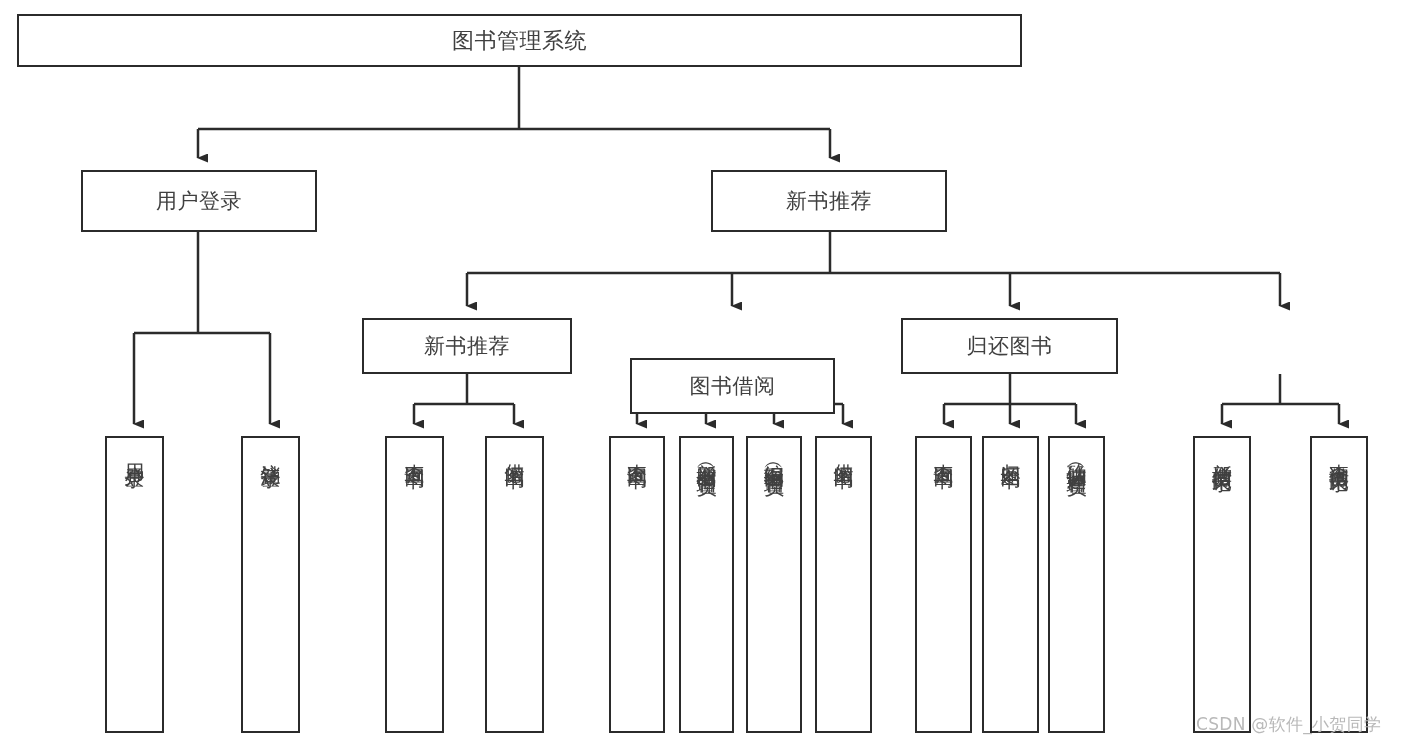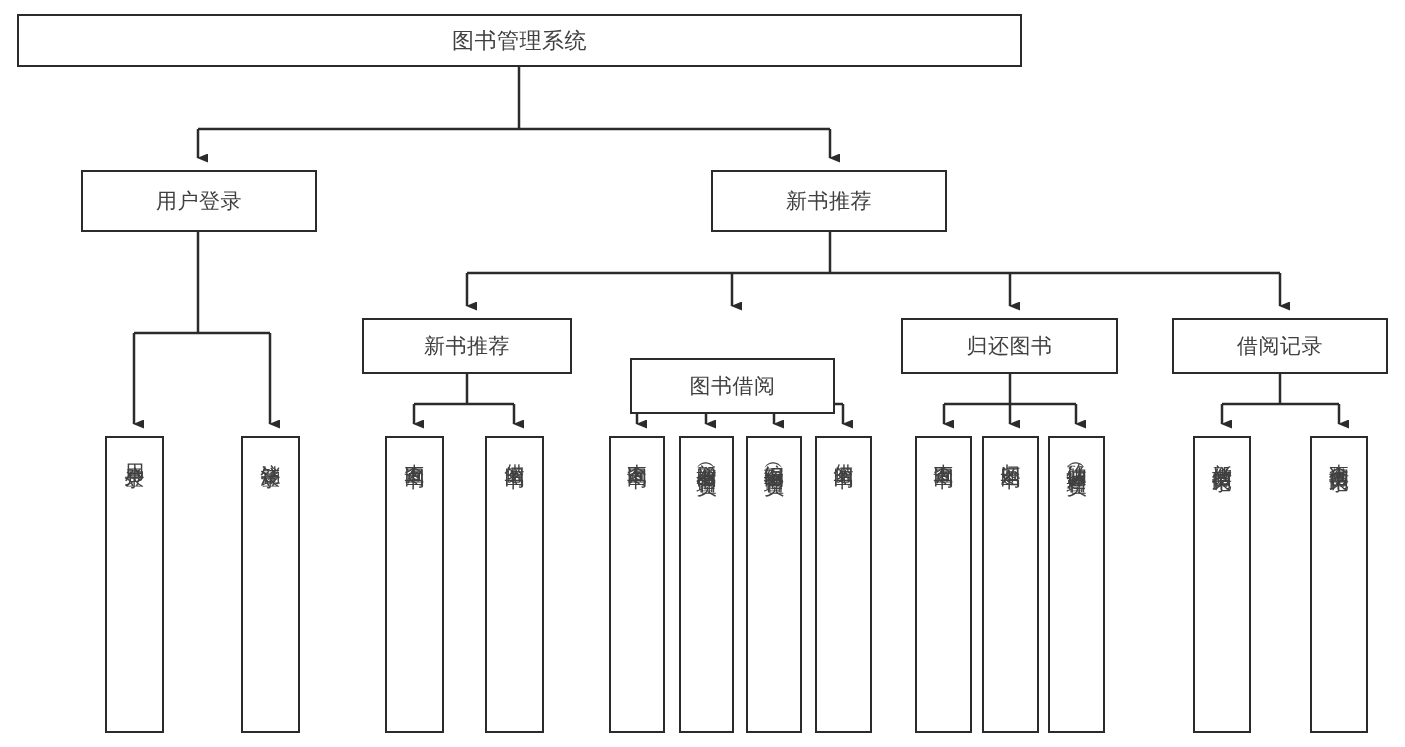--- a/index.html
+++ b/index.html
@@ -142,23 +142,20 @@
 
   <div class="node horiz" style="left:362px; top:318px; width:210px; height:56px;">
     <span class="node-label">新书推荐</span>
   </div>
   <div class="node horiz" style="left:630px; top:318px; width:205px; height:56px;margin-top:40px;">
     <span class="node-label">图书借阅</span>
   </div>
   <div class="node horiz" style="left:901px; top:318px; width:217px; height:56px;">
     <span class="node-label">归还图书</span>
   </div>
-  <div class="node horiz" style="left:1172px; top:318px; width:216px; height:56px;">
-    <span class="node-label">借阅记录</span>
-  </div>
 
   <div class="node vert" style="left:105px; top:436px; width:59px; height:297px;">
     <span class="node-label">用户登录</span>
   </div>
   <div class="node vert" style="left:241px; top:436px; width:59px; height:297px;">
     <span class="node-label">注销登录</span>
   </div>
 
   <div class="node vert" style="left:385px; top:436px; width:59px; height:297px;">
     <span class="node-label">查询图书</span>
@@ -190,14 +187,17 @@
     <span class="node-label">确认归还（管理员）</span>
   </div>
 
   <div class="node vert" style="left:1193px; top:436px; width:58px; height:297px;">
     <span class="node-label">新增借阅记录</span>
   </div>
   <div class="node vert" style="left:1310px; top:436px; width:58px; height:297px;">
     <span class="node-label">查询借阅记录</span>
   </div>
 
+  <div class="watermark" style="left:1196px; top:713px;">
+    <span>CSDN @软件_小贺同学</span>
+  </div>
 
 </div>
 
 </body></html>

